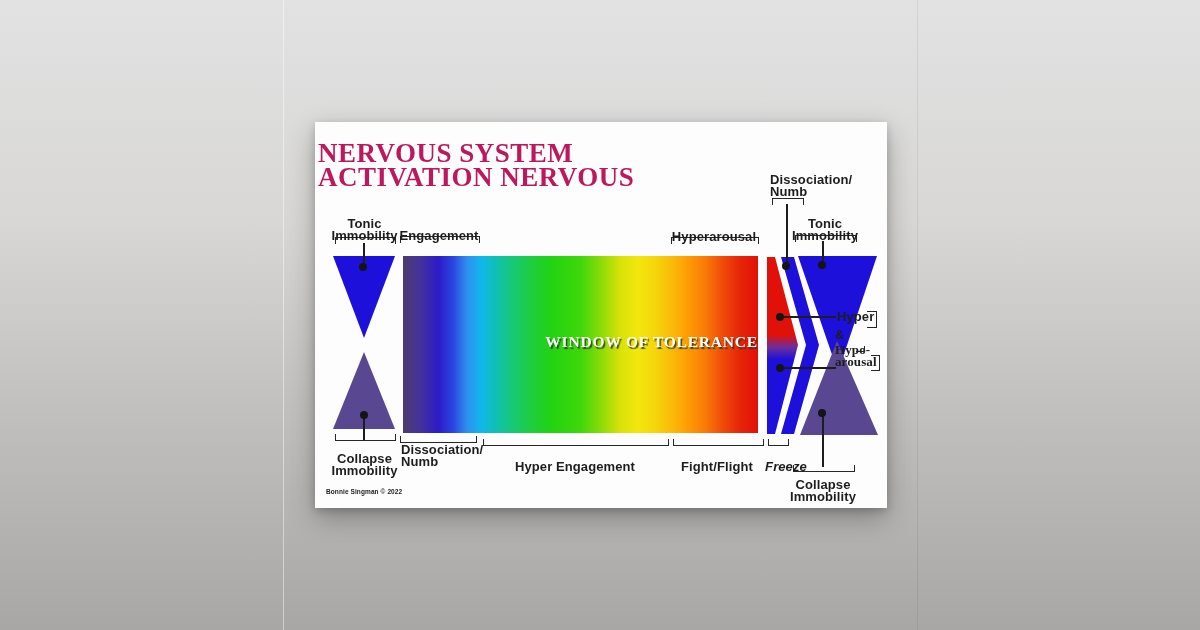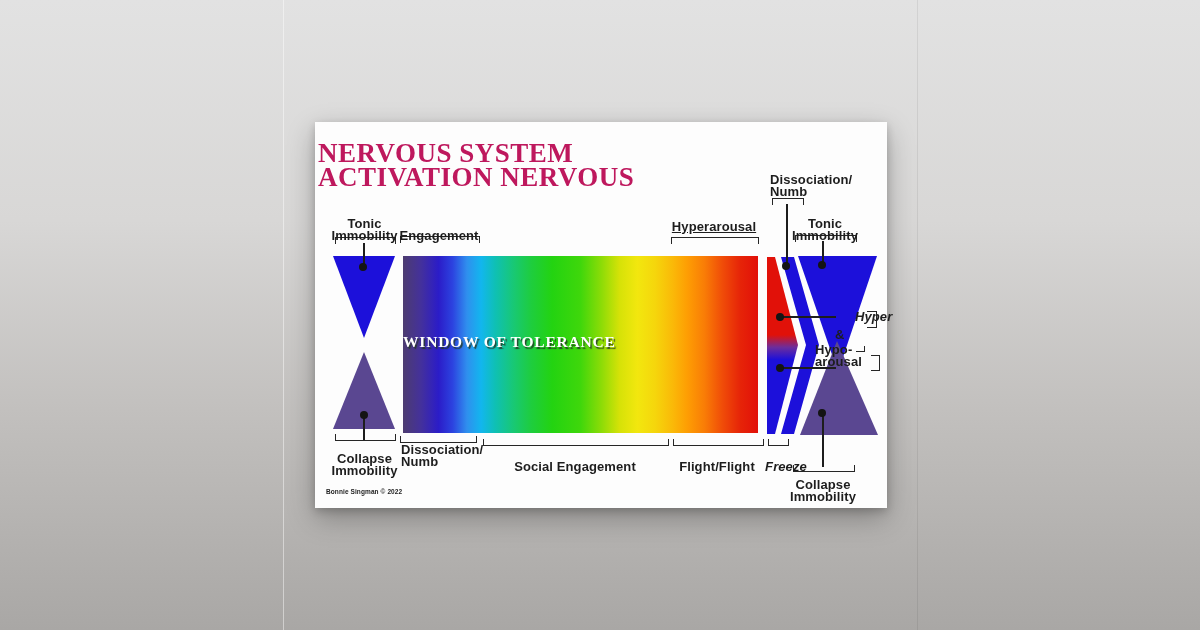--- a/index.html
+++ b/index.html
@@ -16,21 +16,21 @@
          font-family:"Liberation Serif","DejaVu Serif",serif;font-weight:700;
          font-size:27px;line-height:24px;letter-spacing:0.5px;}
   .lbl{position:absolute;color:#1d1d1d;font-weight:600;font-size:13px;line-height:12px;
        letter-spacing:0.1px;white-space:nowrap;}
   .ctr{text-align:center;margin-top:9px;}
   .bracket{position:absolute;height:6px;border:0 solid #262626;}
   .br-down{border-top-width:1.5px;border-left-width:1.5px;border-right-width:1.5px;}
   .br-up{border-bottom-width:1.5px;border-left-width:1.5px;border-right-width:1.5px;}
   .cline{position:absolute;background:#1d1d1d;}
   .dot{position:absolute;width:8px;height:8px;border-radius:50%;background:#141414;}
-  .window-label{left:88px;top:211px;width:355px;text-align:left;color:#ffffff;
+  .window-label{left:88px;top:211px;width:355px;text-align:right;color:#ffffff;
        font-family:"Liberation Serif","DejaVu Serif",serif;font-weight:700;font-size:15.5px;
        letter-spacing:0.8px;text-shadow:1.5px 1.5px 1px rgba(35,55,35,0.85);}
   .credit{left:11px;top:366px;font-size:6.5px;font-weight:700;color:#222;letter-spacing:0.1px;}
   .miniglyph{position:absolute;border:0 solid #262626;}
 </style>
 </head>
 <body>
 
 <div class="stage">
   <div class="seam seam-left"></div>
@@ -121,45 +121,45 @@
     <div class="dot" style="left:503px;top:139px;"></div>
     <div class="dot" style="left:461px;top:191px;"></div>
     <div class="dot" style="left:461px;top:242px;"></div>
     <div class="dot" style="left:503px;top:287px;"></div>
 
     <div class="lbl ctr" style="left:4px;top:87px;width:91px;">
       <div>Tonic</div>
       <div>Immobility</div>
     </div>
     <div class="lbl ctr" style="left:64px;top:99px;width:120px;">Engagement</div>
-    <div class="lbl ctr" style="left:339px;top:90px;width:120px;text-decoration:underline;">Hyperarousal</div>
+    <div class="lbl ctr" style="left:339px;top:100px;width:120px;">Hyperarousal</div>
     <div class="lbl" style="left:455px;top:52px;">
       <div>Dissociation/</div>
       <div>Numb</div>
     </div>
     <div class="lbl ctr" style="left:465px;top:87px;width:90px;">
       <div>Tonic</div>
       <div>Immobility</div>
     </div>
-    <div class="lbl" style="left:540px;top:189px;font-style:italic;">Hyper</div>
+    <div class="lbl" style="left:522px;top:189px;">Hyper</div>
     <div class="lbl" style="left:520px;top:207px;">&amp;</div>
-    <div class="lbl" style="left:500px;top:222px;">
+    <div class="lbl" style="left:520px;top:222px;font-family:Liberation Serif, serif;">
       <div>Hypo-</div>
       <div>arousal</div>
     </div>
     <div class="lbl ctr" style="left:2px;top:322px;width:95px;">
       <div>Collapse</div>
       <div>Immobility</div>
     </div>
     <div class="lbl" style="left:86px;top:322px;">
       <div>Dissociation/</div>
       <div>Numb</div>
     </div>
-    <div class="lbl ctr" style="left:165px;top:330px;width:190px;">Social Engagement</div>
-    <div class="lbl ctr" style="left:347px;top:330px;width:110px;">Flight/Flight</div>
+    <div class="lbl ctr" style="left:165px;top:330px;width:190px;">Hyper Engagement</div>
+    <div class="lbl ctr" style="left:347px;top:330px;width:110px;">Fight/Flight</div>
     <div class="lbl ctr" style="left:436px;top:330px;width:70px;font-style:italic;">Freeze</div>
     <div class="lbl ctr" style="left:460px;top:348px;width:96px;">
       <div>Collapse</div>
       <div>Immobility</div>
     </div>
 
     <div class="miniglyph" style="left:552px;top:189px;width:9px;height:15px;border-top-width:1.5px;border-right-width:1.5px;border-bottom-width:1.5px;"></div>
     <div class="miniglyph" style="left:541px;top:224px;width:8px;height:5px;border-bottom-width:1.5px;border-right-width:1.5px;"></div>
     <div class="miniglyph" style="left:556px;top:233px;width:8px;height:14px;border-top-width:1.5px;border-right-width:1.5px;border-bottom-width:1.5px;"></div>
 

